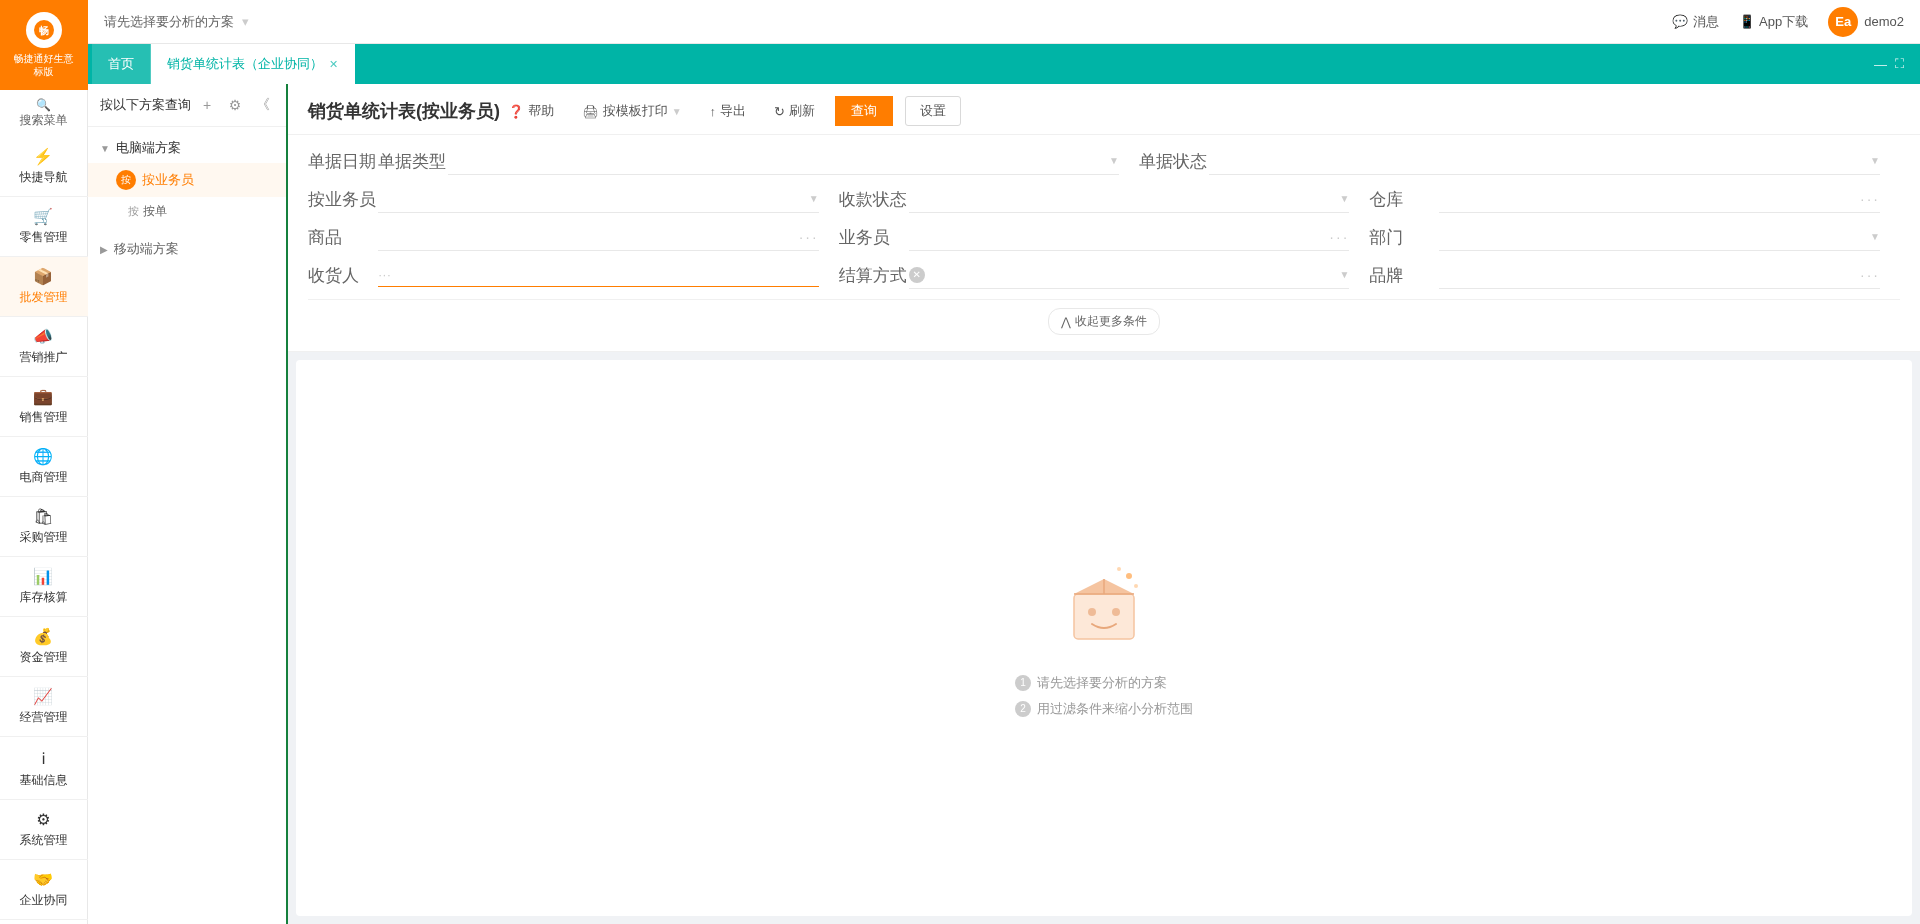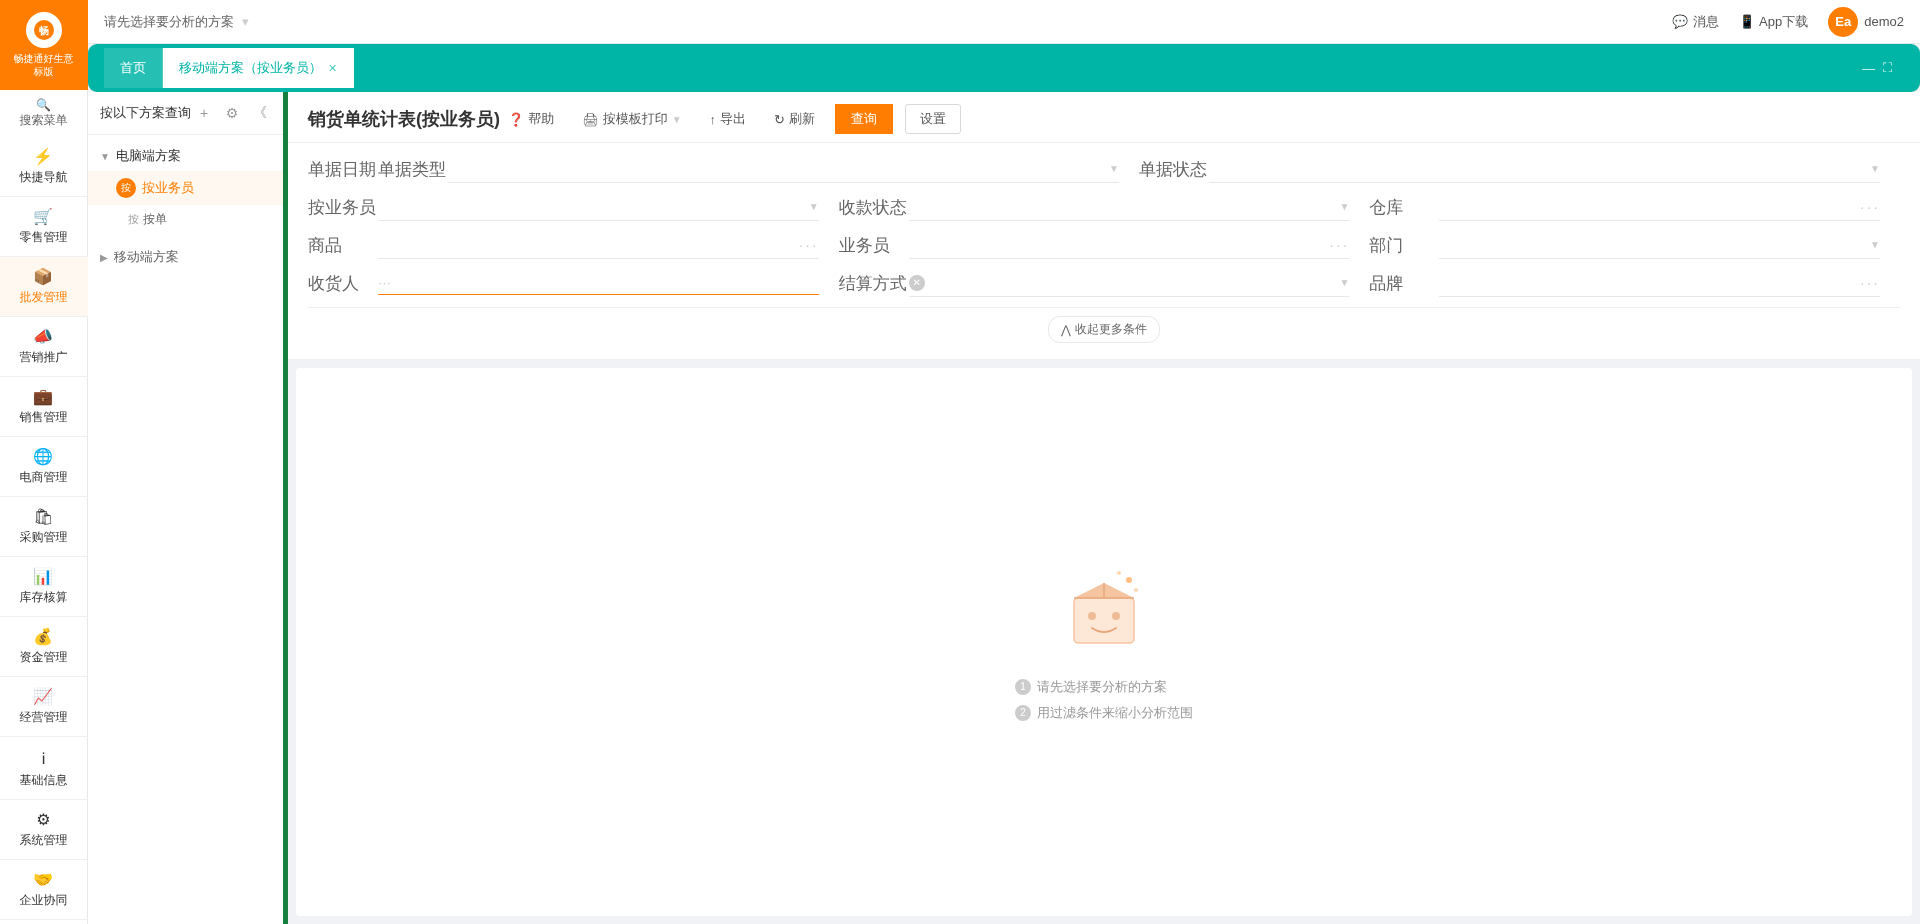--- a/index.html
+++ b/index.html
@@ -125,24 +125,23 @@
       color: #fff;
       font-size: 13px;
       font-weight: bold;
     }
 
     
     .tab-bar {
       background: #00b4a6;
       display: flex;
       align-items: center;
-      padding: 0 16px;
-      height: 48px;
+      padding: 0 4px;
+      height: 40px;
       flex-shrink: 0;
-      border-radius: 9px;
     }
     .tab-item {
       display: flex;
       align-items: center;
       padding: 0 16px;
       height: 40px;
       cursor: pointer;
       color: rgba(255,255,255,0.85);
       font-size: 13px;
       border-right: 1px solid rgba(255,255,255,0.2);
@@ -176,21 +175,21 @@
       flex: 1;
       display: flex;
       overflow: hidden;
       background: #f0f2f5;
     }
 
     
     .left-panel {
       width: 200px;
       background: #fff;
-      border-right: 5px solid #15803d;
+      border-right: 2px solid #15803d;
       flex-shrink: 0;
       overflow-y: auto;
     }
     .left-panel-header {
       display: flex;
       align-items: center;
       justify-content: space-between;
       padding: 10px 12px;
       border-bottom: 1px solid #f0f0f0;
       font-size: 12px;
@@ -599,21 +598,21 @@
         <span>demo2</span>
       </div>
     </div>
   </div>
 
   <div class="tab-bar">
     <div class="tab-item home">
       <span>首页</span>
     </div>
     <div class="tab-item active">
-      <span>移动端方案（按业务员）</span>
+      <span>销货单统计表（企业协同）</span>
       <span class="tab-close">✕</span>
     </div>
     <div class="tab-expand">
       <span style="cursor:pointer;">—</span>
       <span style="cursor:pointer;">⛶</span>
     </div>
   </div>
 
   <div class="content-area">
 

